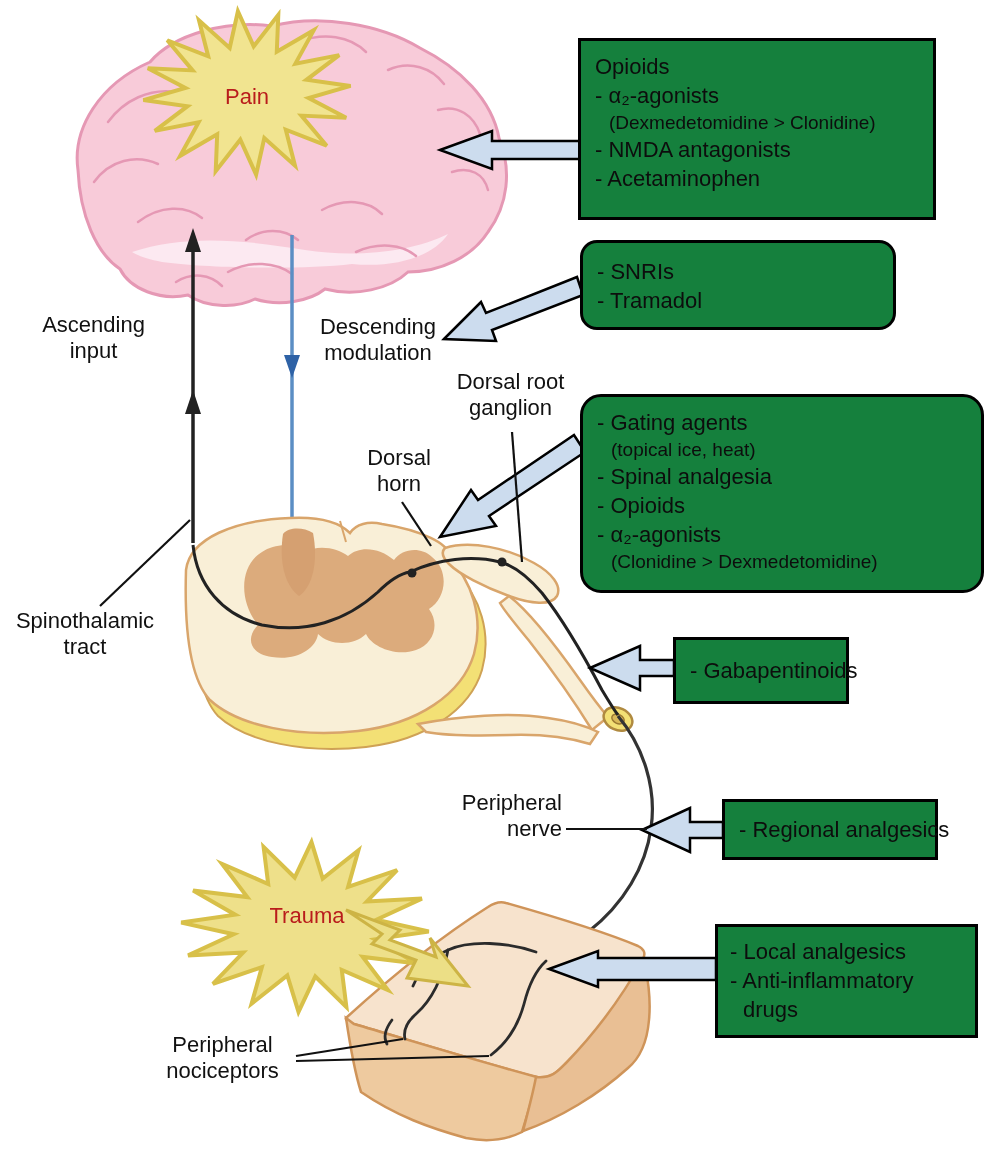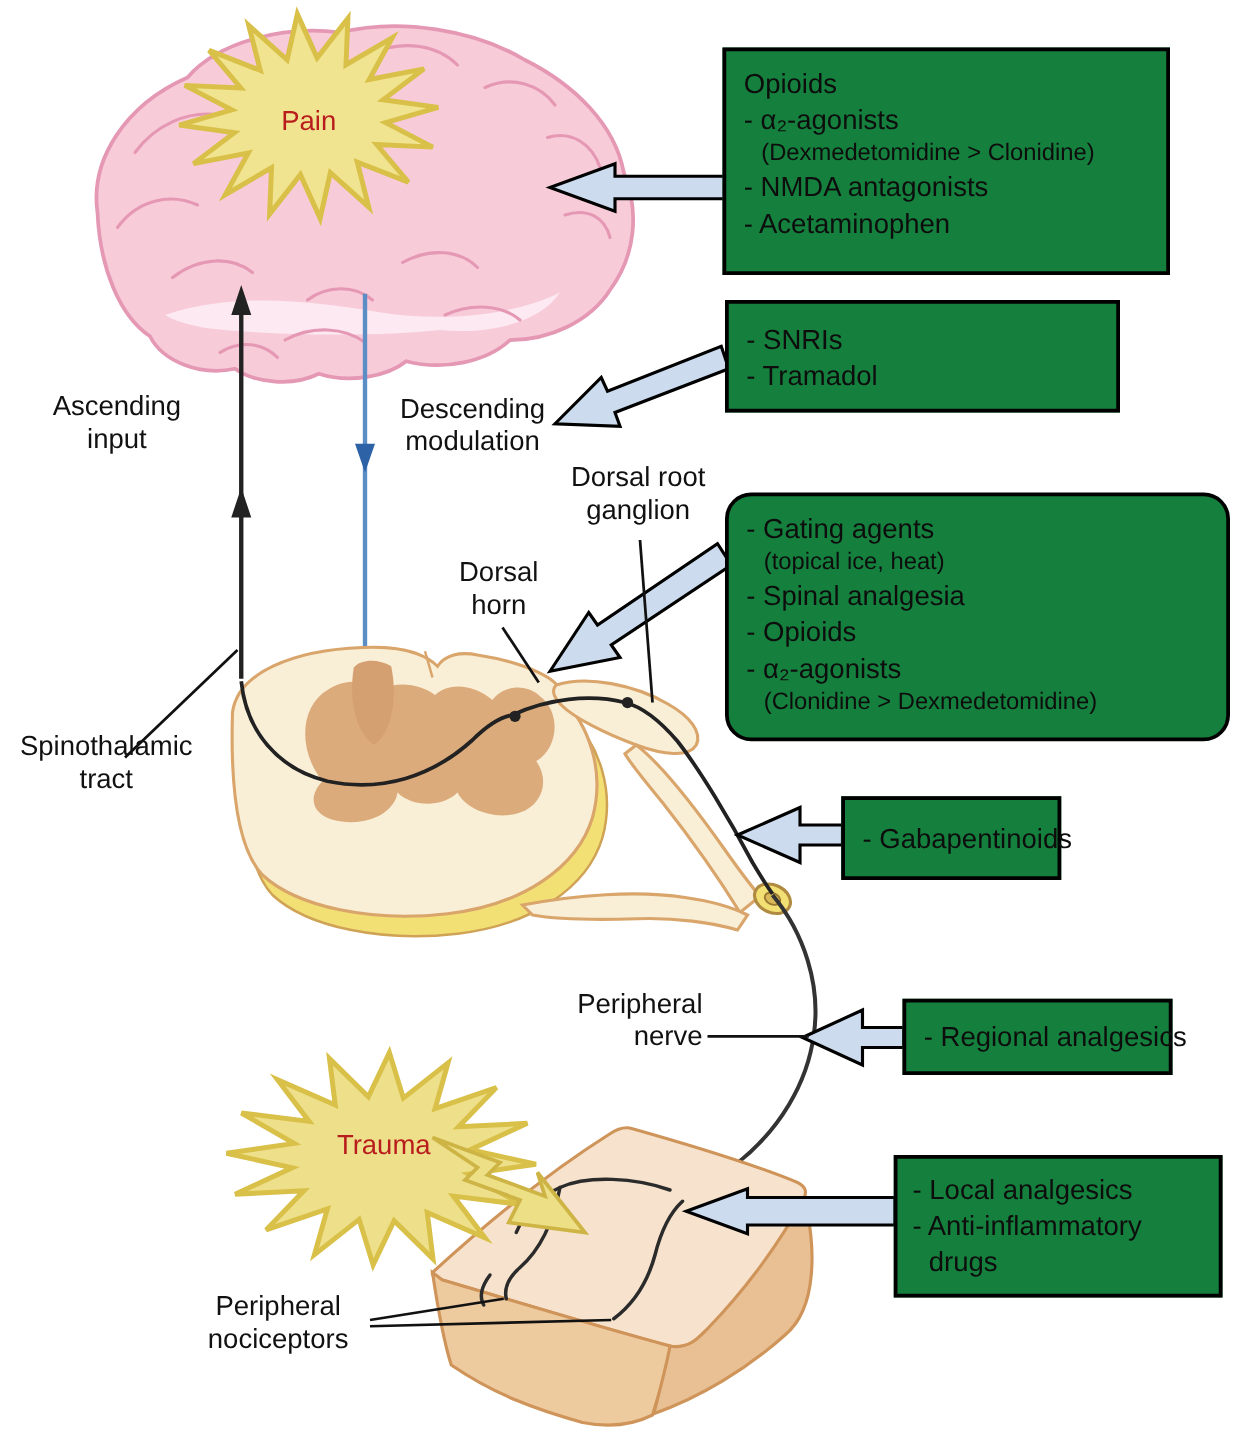--- a/index.html
+++ b/index.html
@@ -144,42 +144,42 @@
   <div>modulation</div>
 </div>
 <div class="lbl" style="left:428px;top:369px;width:165px;">
   <div>Dorsal root</div>
   <div>ganglion</div>
 </div>
 <div class="lbl" style="left:344px;top:445px;width:110px;">
   <div>Dorsal</div>
   <div>horn</div>
 </div>
-<div class="lbl" style="left:0px;top:584px;width:170px;">
+<div class="lbl" style="left:0px;top:608px;width:170px;">
   <div>Spinothalamic</div>
   <div>tract</div>
 </div>
 <div class="lbl right" style="left:400px;top:790px;width:162px;">
   <div>Peripheral</div>
   <div>nerve</div>
 </div>
 <div class="lbl" style="left:130px;top:1032px;width:185px;">
   <div>Peripheral</div>
   <div>nociceptors</div>
 </div>
 
 <div class="tbox" style="left:578px;top:38px;width:358px;height:182px;">
   <div class="ln">Opioids</div>
   <div class="ln">- α₂-agonists</div>
   <div class="ln sub">(Dexmedetomidine &gt; Clonidine)</div>
   <div class="ln">- NMDA antagonists</div>
   <div class="ln">- Acetaminophen</div>
 </div>
 
-<div class="tbox" style="left:580px;top:240px;width:316px;height:90px;padding-top:14px;">
+<div class="tbox" style="left:580px;top:240px;width:316px;height:90px;padding-top:14px;border-radius:17px;">
   <div class="ln">- SNRIs</div>
   <div class="ln">- Tramadol</div>
 </div>
 
 <div class="tbox" style="left:580px;top:394px;width:404px;height:199px;border-radius:21px;">
   <div class="ln">- Gating agents</div>
   <div class="ln sub">(topical ice, heat)</div>
   <div class="ln">- Spinal analgesia</div>
   <div class="ln">- Opioids</div>
   <div class="ln">- α₂-agonists</div>

